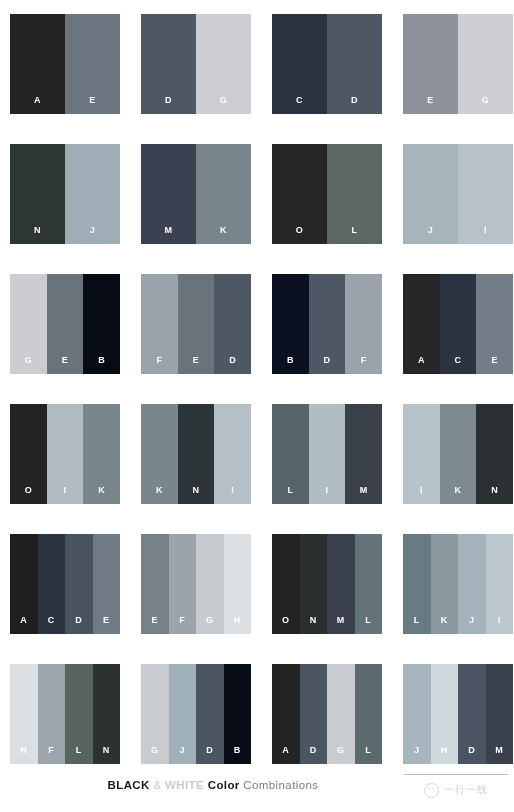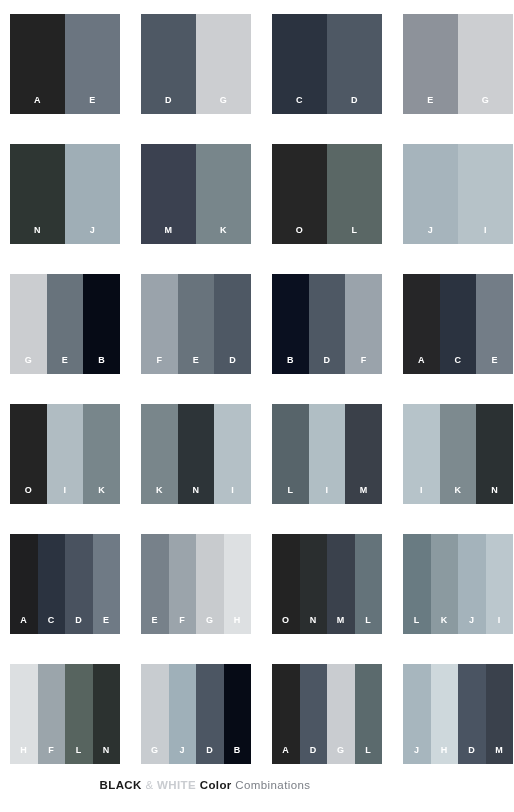--- a/index.html
+++ b/index.html
@@ -58,21 +58,21 @@
   }
   .footer {
     position: absolute;
     left: 0;
     bottom: 0;
     width: 514px;
     height: 44px;
   }
   .footer-title {
     position: absolute;
-    left: 0;
+    left: 8px;
     top: 11px;
     width: 410px;
     text-align: center;
     font-size: 11.5px;
     letter-spacing: 0.4px;
     white-space: nowrap;
   }
   .fw-black {
     color: #1a1a1a;
     font-weight: bold;
@@ -400,15 +400,19 @@
         </div>
         <div class="stripe" style="background-color: rgb(58, 65, 76);">
           <span class="lbl">M</span>
         </div>
       </div>
     </div>
 
   <div class="footer">
     <div class="footer-title"><span class="fw-black">BLACK</span><span class="fw-amp"> &amp; </span><span class="fw-white">WHITE</span><span class="fw-color"> Color </span><span class="fw-comb">Combinations</span></div>
 
+    <div class="watermark">
+      <span class="wm-icon"></span>
+      <span class="wm-text">一行一线</span>
+    </div>
   </div>
 
 </div>
 
 </body></html>

